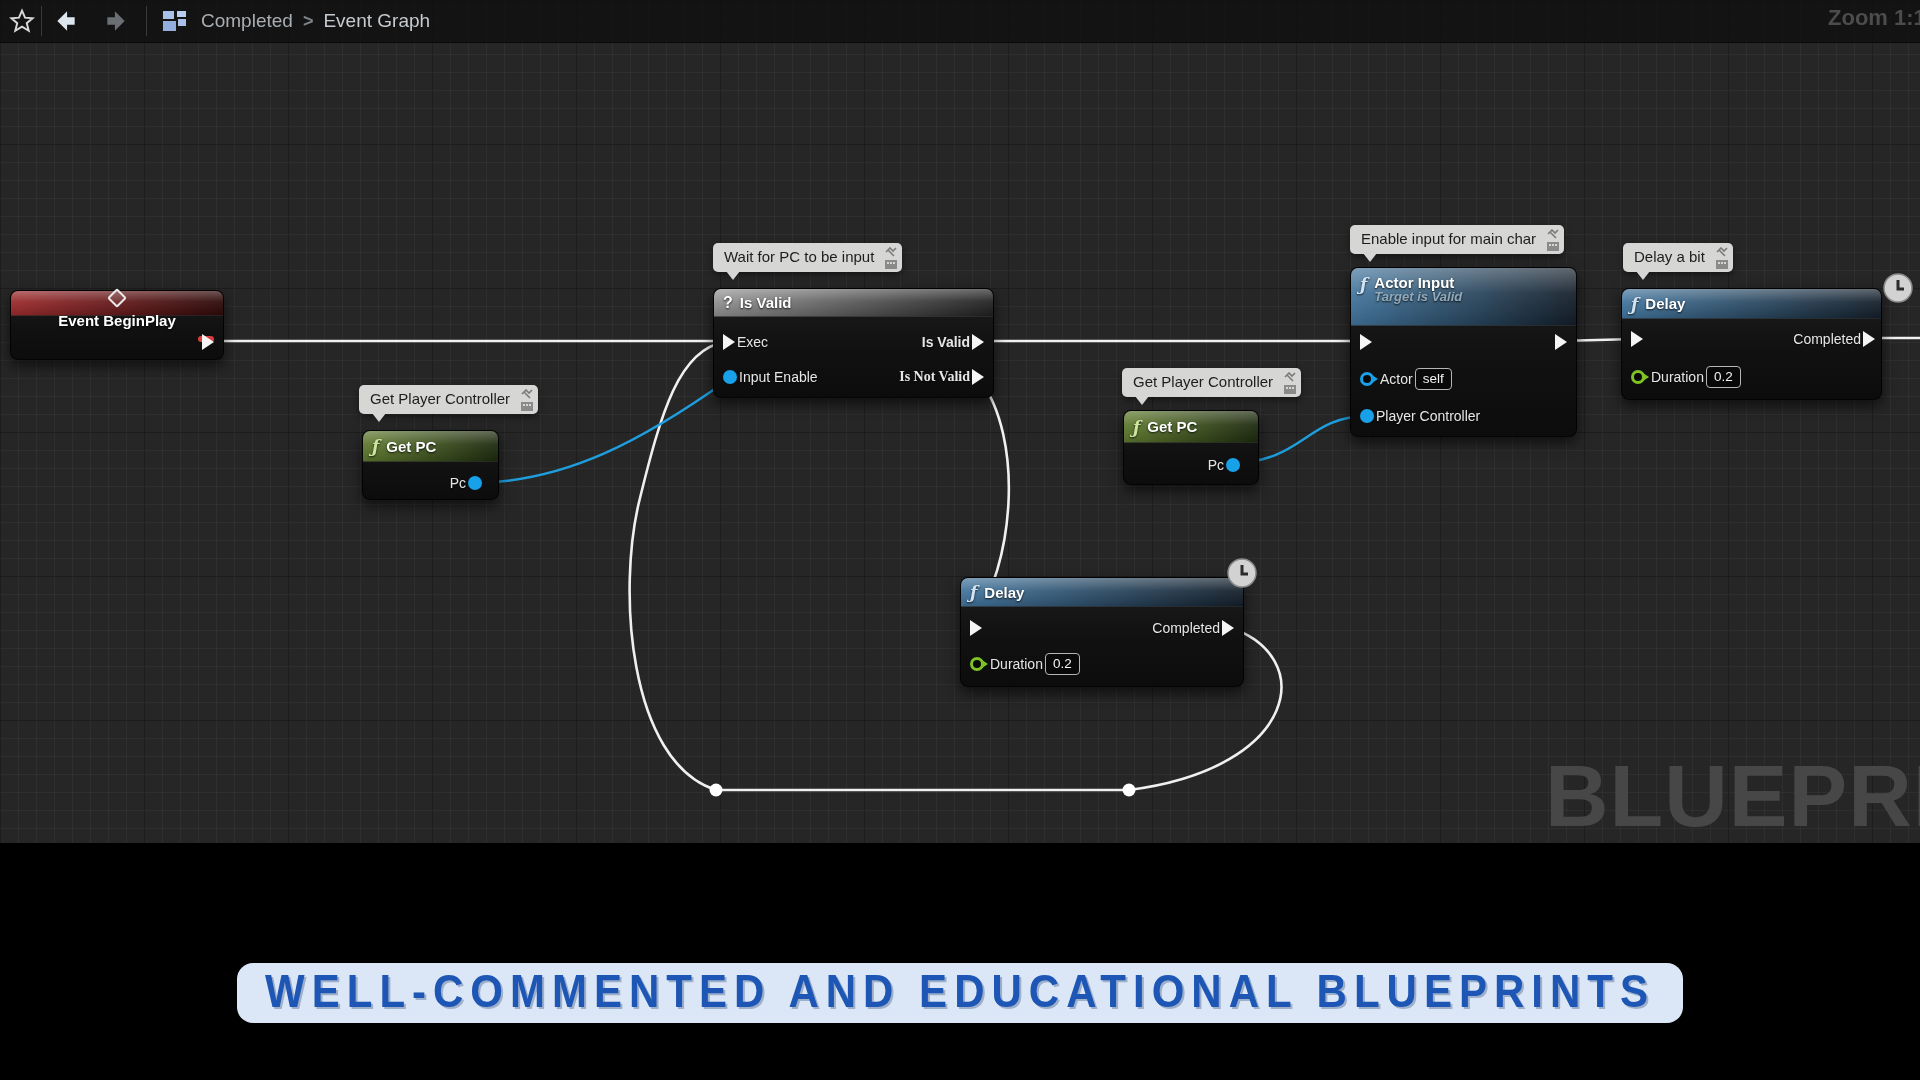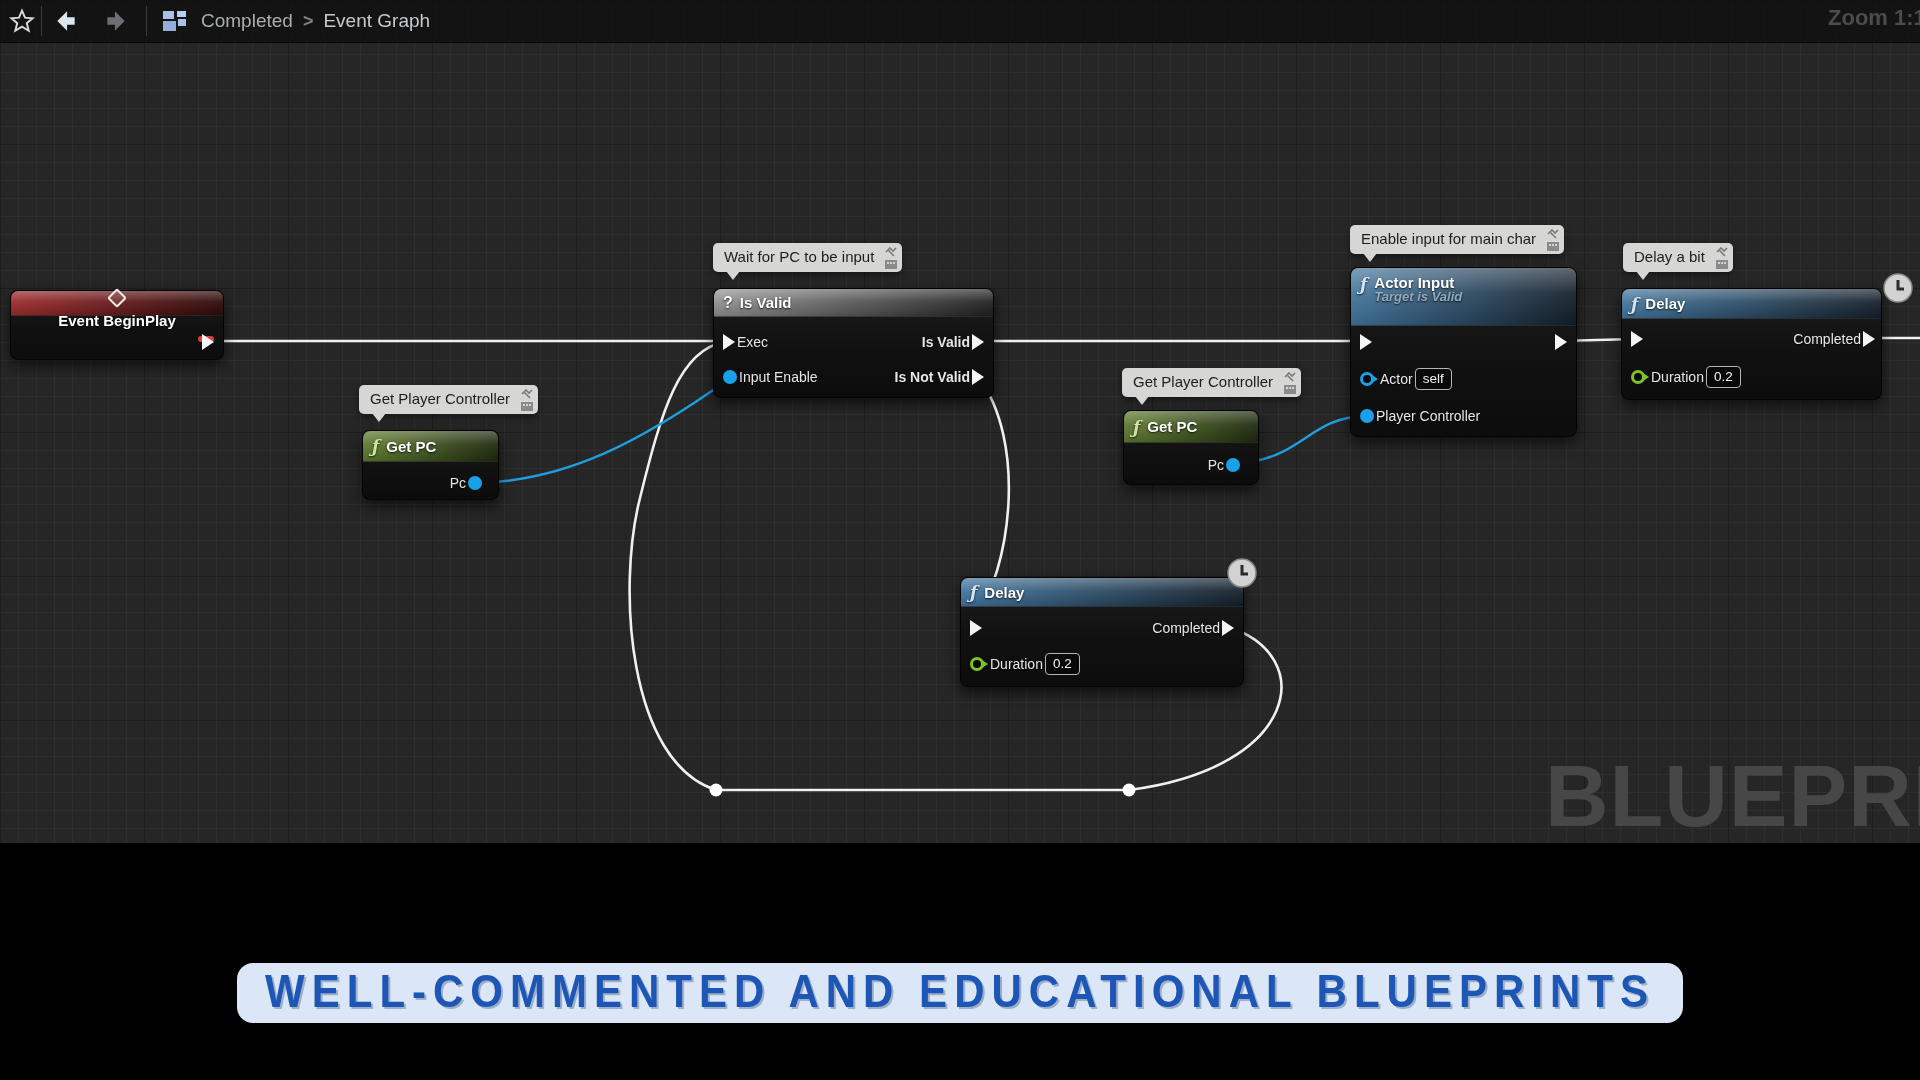--- a/index.html
+++ b/index.html
@@ -215,21 +215,21 @@
       </div>
       <div class="prow r" style="top:43px;">
         <span class="plabel" style="font-weight:bold;">Is Valid</span>
           <span class="exec"></span>
       </div>
       <div class="prow l" style="top:78px;">
         <span class="pin-c blue-f"></span>
           <span class="plabel">Input Enable</span>
       </div>
       <div class="prow r" style="top:78px;">
-        <span class="plabel" style="font-weight:bold;">Is Not Valid</span>
+        <span class="plabel" style="font-weight:bold;font-family:Liberation Serif, serif;">Is Not Valid</span>
           <span class="exec"></span>
       </div>
     </div>
 
     <div class="node" style="left:960px;top:577px;width:282px;height:108px;">
       <div class="nhead h-blue" style="height:28px;">
         <span class="fn-glyph fn-blue">ƒ</span>
         <span>Delay</span>
       </div>
       <svg class="clock" style="left:266px;top:-20px;">

